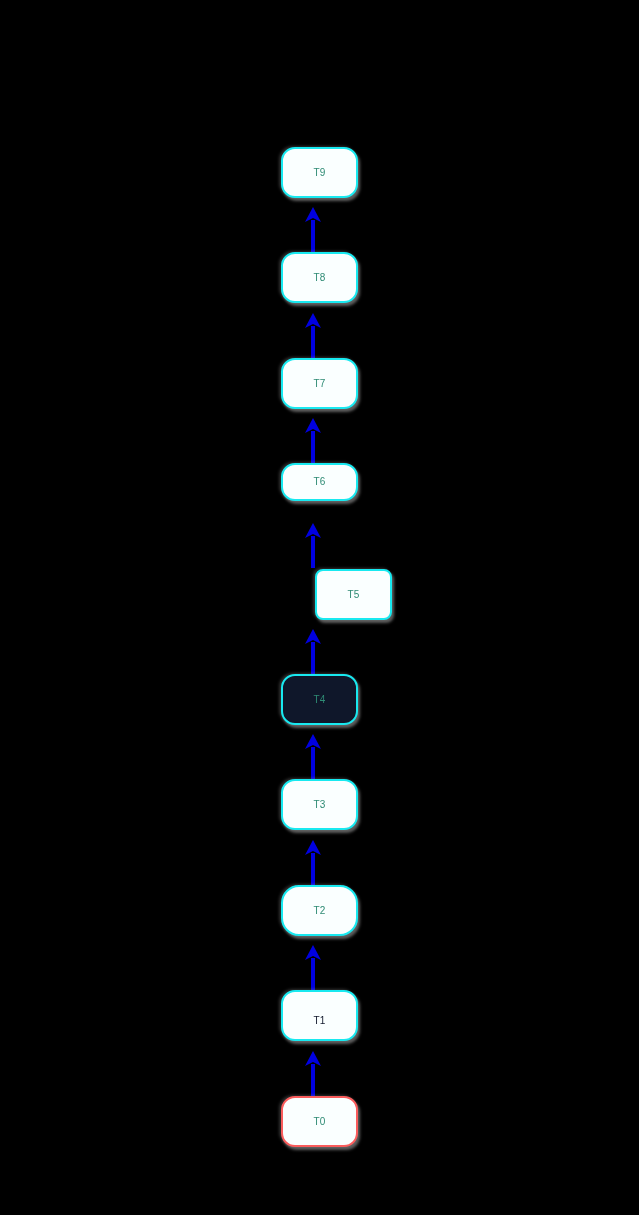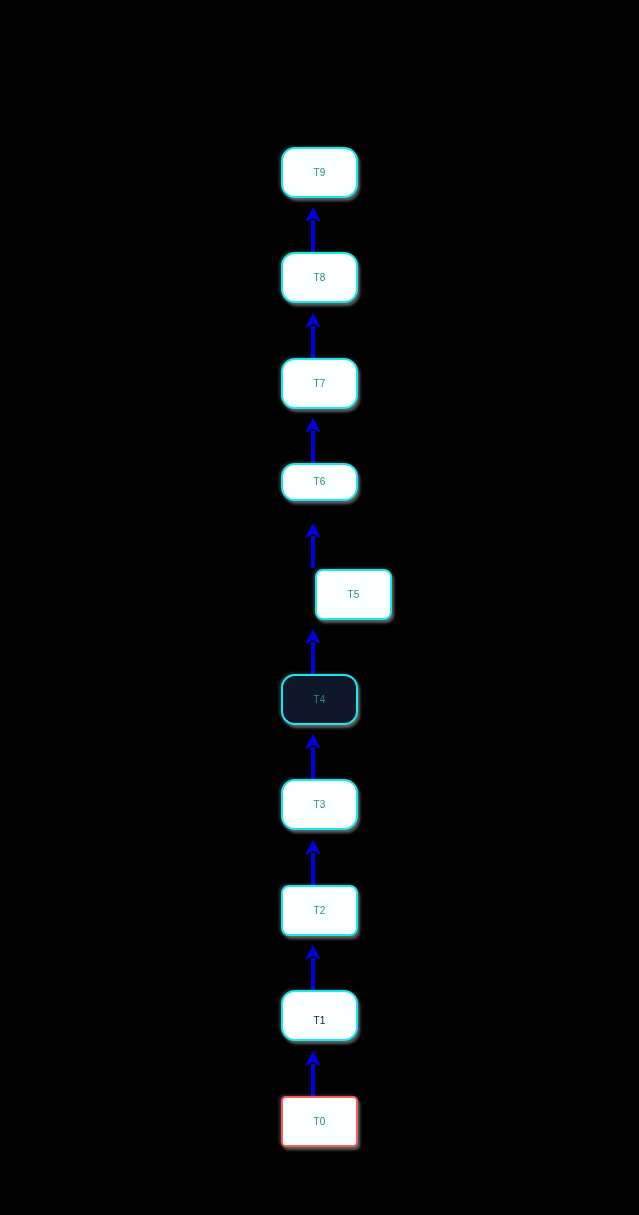--- a/index.html
+++ b/index.html
@@ -134,22 +134,22 @@
     </div>
     <div class="node" style="left: 281px; top: 569px; width: 77px; height: 51px; border-radius: 8px; background: rgb(250, 255, 255); border-color: rgb(24, 233, 240); margin-left: 34px;">
       <span class="node-label" style="color: rgb(46, 139, 116);">T5</span>
     </div>
     <div class="node" style="left: 281px; top: 674px; width: 77px; height: 51px; border-radius: 14px; background: #0f172a; border-color: rgb(24, 233, 240);">
       <span class="node-label" style="color: rgb(46, 139, 116);">T4</span>
     </div>
     <div class="node" style="left: 281px; top: 779px; width: 77px; height: 51px; border-radius: 14px; background: rgb(250, 255, 255); border-color: rgb(24, 233, 240);">
       <span class="node-label" style="color: rgb(46, 139, 116);">T3</span>
     </div>
-    <div class="node" style="left: 281px; top: 885px; width: 77px; height: 51px; border-radius: 8px; background: rgb(250, 255, 255); border-color: rgb(24, 233, 240);">
+    <div class="node" style="left: 281px; top: 885px; width: 77px; height: 51px; border-radius: 18px; background: rgb(250, 255, 255); border-color: rgb(24, 233, 240);">
       <span class="node-label" style="color: rgb(46, 139, 116);">T2</span>
     </div>
     <div class="node" style="left: 281px; top: 990px; width: 77px; height: 51px; border-radius: 14px; background: rgb(250, 255, 255); border-color: rgb(24, 233, 240);">
       <span class="node-label" style="color: #0f172a; margin-top: 11px;">T1</span>
     </div>
-    <div class="node start" style="left: 281px; top: 1096px; width: 77px; height: 51px; border-radius: 5px; background: rgb(250, 255, 255); border-color: rgb(250, 92, 92);">
+    <div class="node start" style="left: 281px; top: 1096px; width: 77px; height: 51px; border-radius: 14px; background: rgb(250, 255, 255); border-color: rgb(250, 92, 92);">
       <span class="node-label" style="color: rgb(46, 139, 116);">T0</span>
     </div>
   </div>
 
 </body></html>

